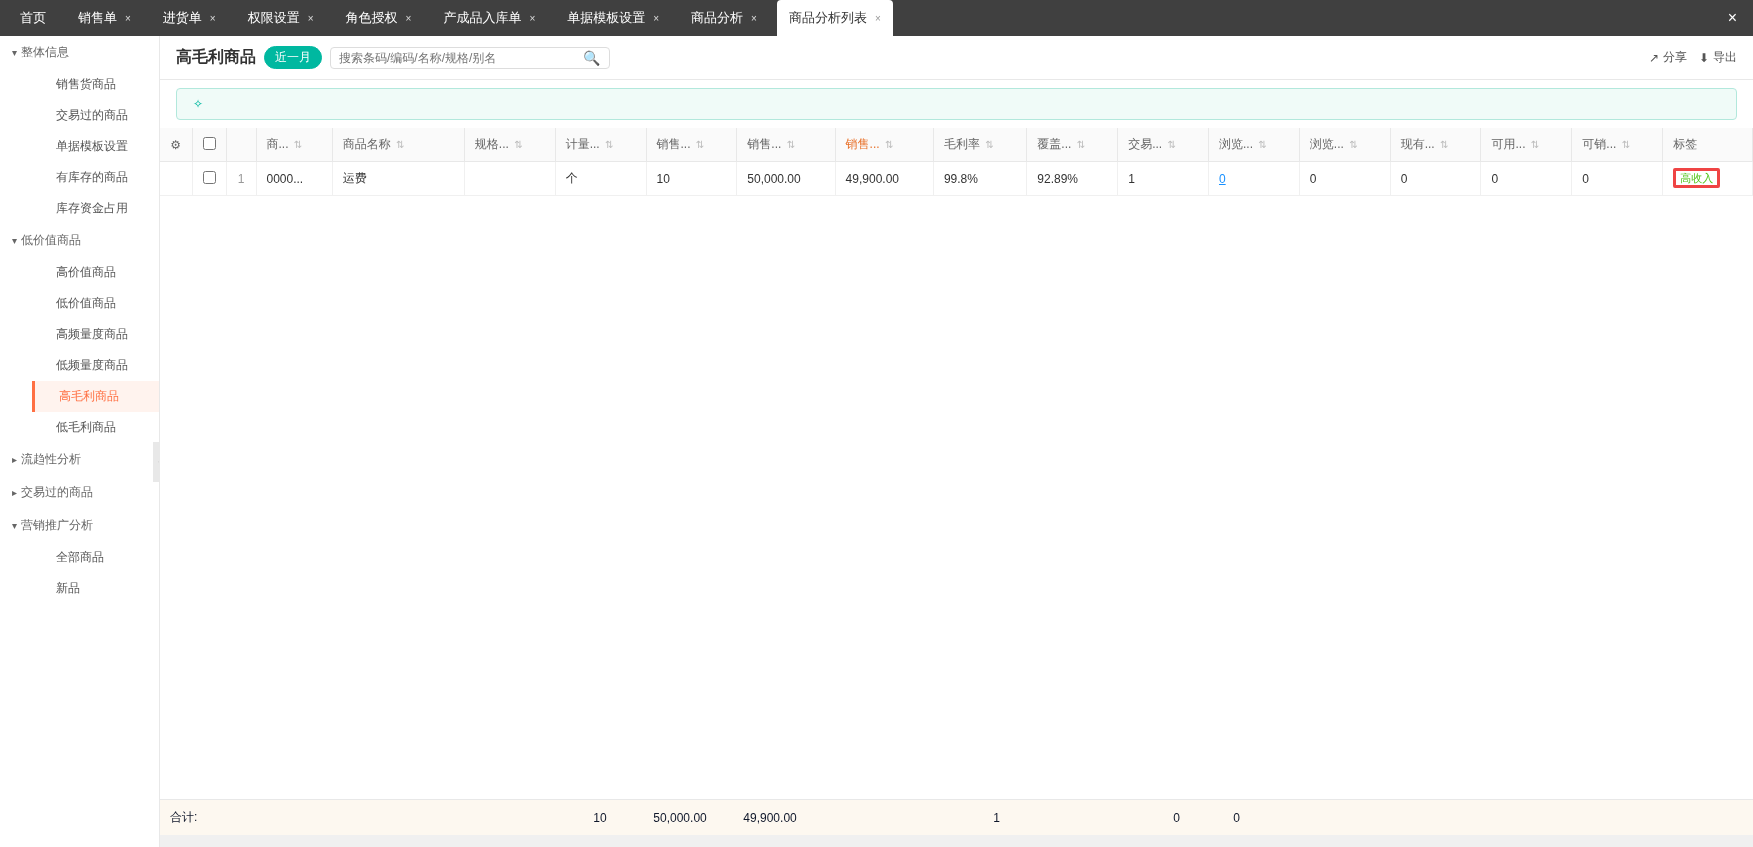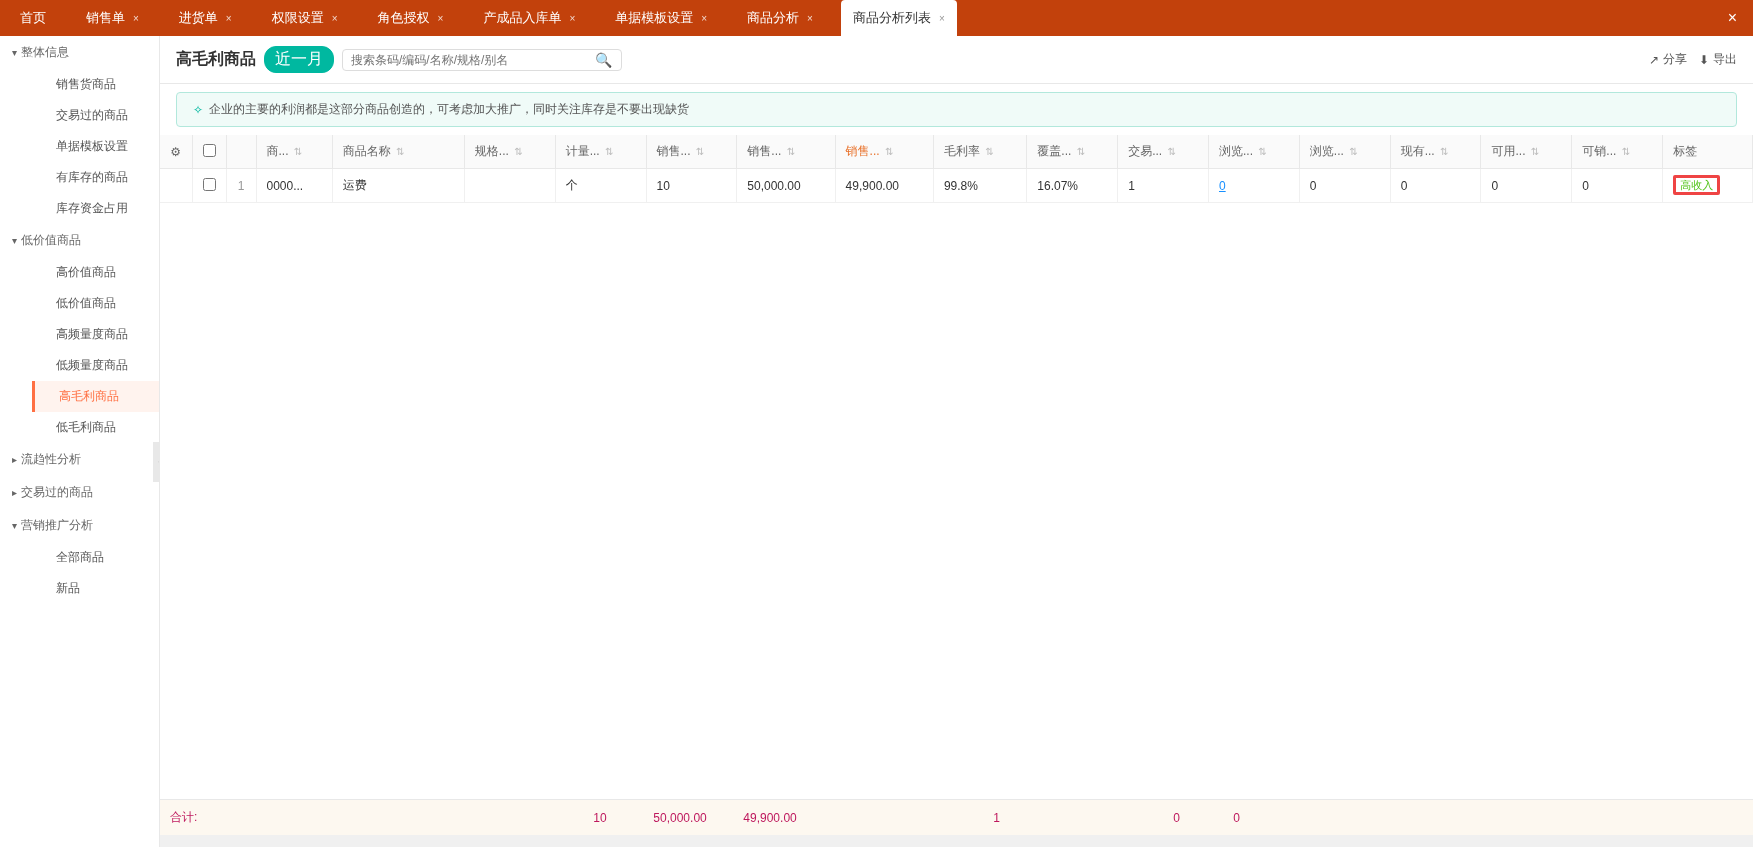--- a/index.html
+++ b/index.html
@@ -2,24 +2,24 @@
 <html><head>
   <meta charset="utf-8">
   <style>
     * { box-sizing: border-box; margin: 0; padding: 0; }
     body { font-family: 'Microsoft YaHei', Arial, sans-serif; font-size: 12px; background: #f5f5f5; color: #333; overflow: hidden; }
 
     
     .top-nav {
       display: flex;
       align-items: center;
-      background: #c2410c;
+      background: #404040;
       height: 36px;
       padding: 0 8px;
-      gap: 16px;
+      gap: 8px;
     }
     .top-nav-item {
       display: flex;
       align-items: center;
       padding: 0 12px;
       height: 36px;
       color: #fff;
       cursor: pointer;
       font-size: 13px;
       white-space: nowrap;
@@ -108,21 +108,21 @@
       font-size: 16px;
       font-weight: bold;
       color: #333;
     }
     .filter-btn {
       background: #fff;
       border: 1px solid #00b8a0;
       color: #00b8a0;
       border-radius: 12px;
       padding: 2px 10px;
-      font-size: 16px;
+      font-size: 12px;
       cursor: pointer;
     }
     .filter-btn.active { background: #00b8a0; color: #fff; }
     .search-box {
       display: flex;
       align-items: center;
       border: 1px solid #ddd;
       border-radius: 4px;
       padding: 2px 8px;
       gap: 4px;
@@ -206,21 +206,21 @@
     .link-text { color: #1890ff; text-decoration: underline; cursor: pointer; }
 
     
     .table-footer {
       background: #fdf8f0;
       border-top: 1px solid #e8e8e8;
       display: flex;
       align-items: center;
       padding: 8px 10px;
       font-size: 12px;
-      color: #be185d;
+      color: #0f172a;
       min-height: 36px;
     }
 
     
     .bottom-scrollbar {
       height: 12px;
       background: #f0f0f0;
       overflow-x: auto;
     }
 
@@ -357,21 +357,20 @@
         </div>
         <div class="action-btn">
           <span>⬇</span>
           <span>导出</span>
         </div>
       </div>
     </div>
 
     <div class="info-banner">
       <span class="tip-icon">✧</span>
-      <span>企业的主要的利润都是这部分商品创造的，可考虑加大推广，同时关注库存是不要出现缺货</span>
     </div>
 
     <div class="table-container">
       <table>
         <thead>
           <tr>
             <th style="width:32px;text-align:center;">
               <span>⚙</span>
             </th>
             <th class="checkbox-col">
@@ -470,21 +469,21 @@
             <td>
               <span>50,000.00</span>
             </td>
             <td>
               <span>49,900.00</span>
             </td>
             <td>
               <span>99.8%</span>
             </td>
             <td>
-              <span>16.07%</span>
+              <span>92.89%</span>
             </td>
             <td>
               <span>1</span>
             </td>
             <td>
               <span class="link-text">0</span>
             </td>
             <td>
               <span>0</span>
             </td>

